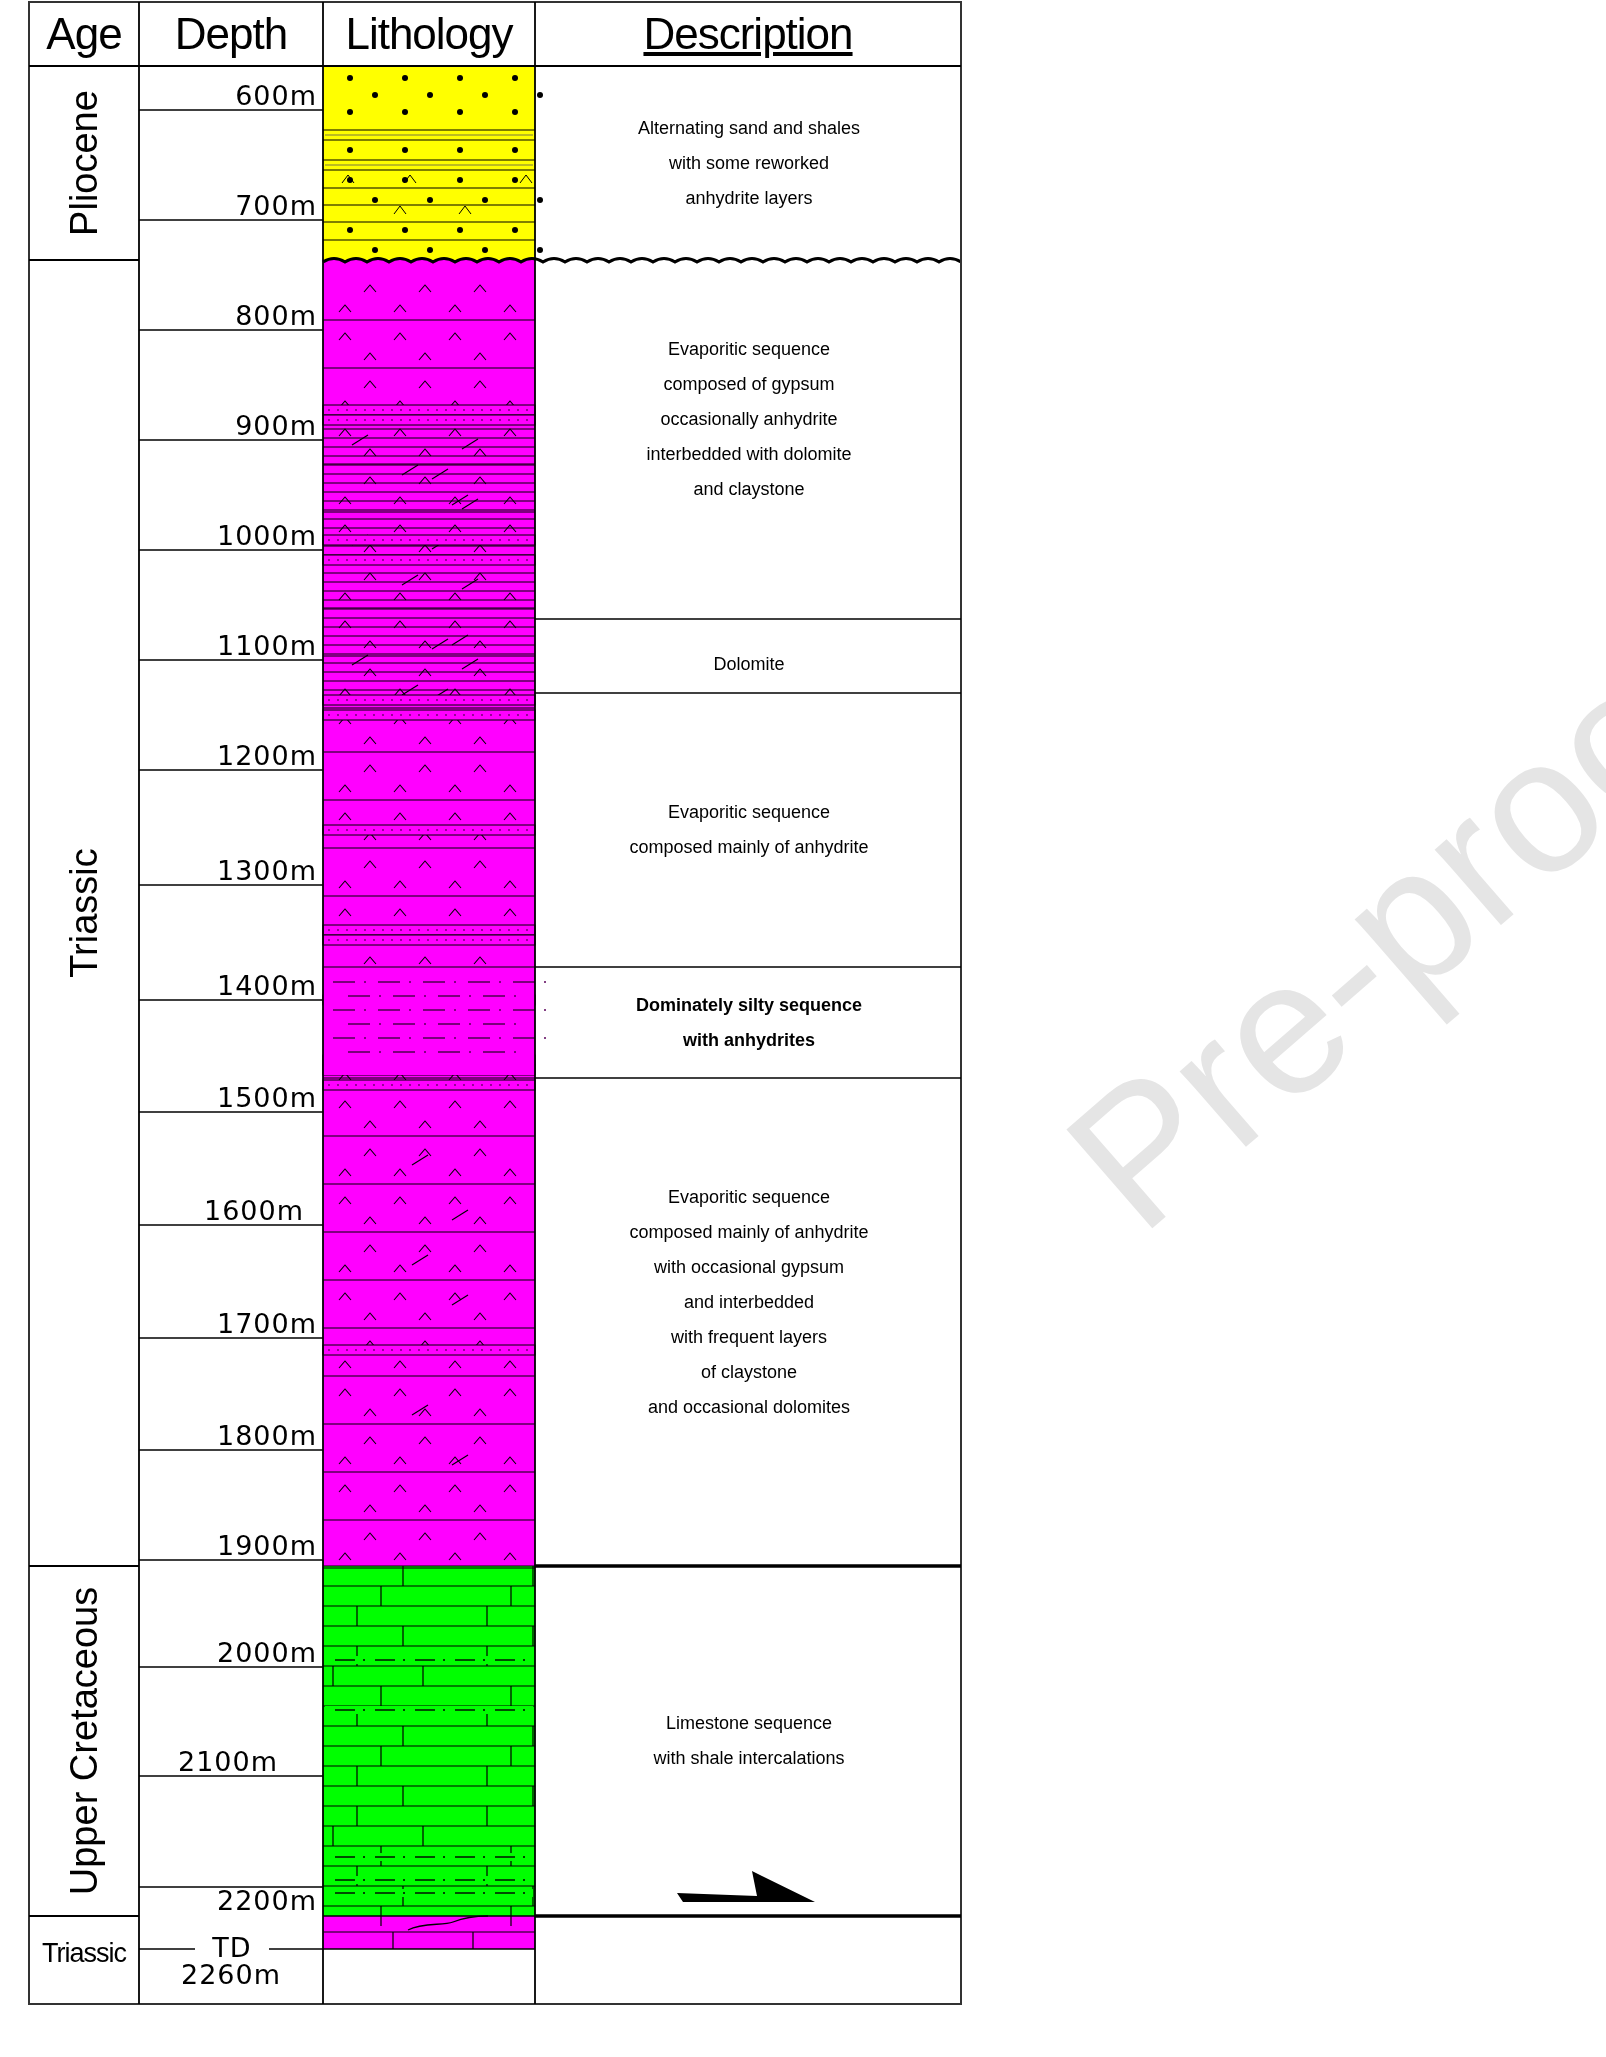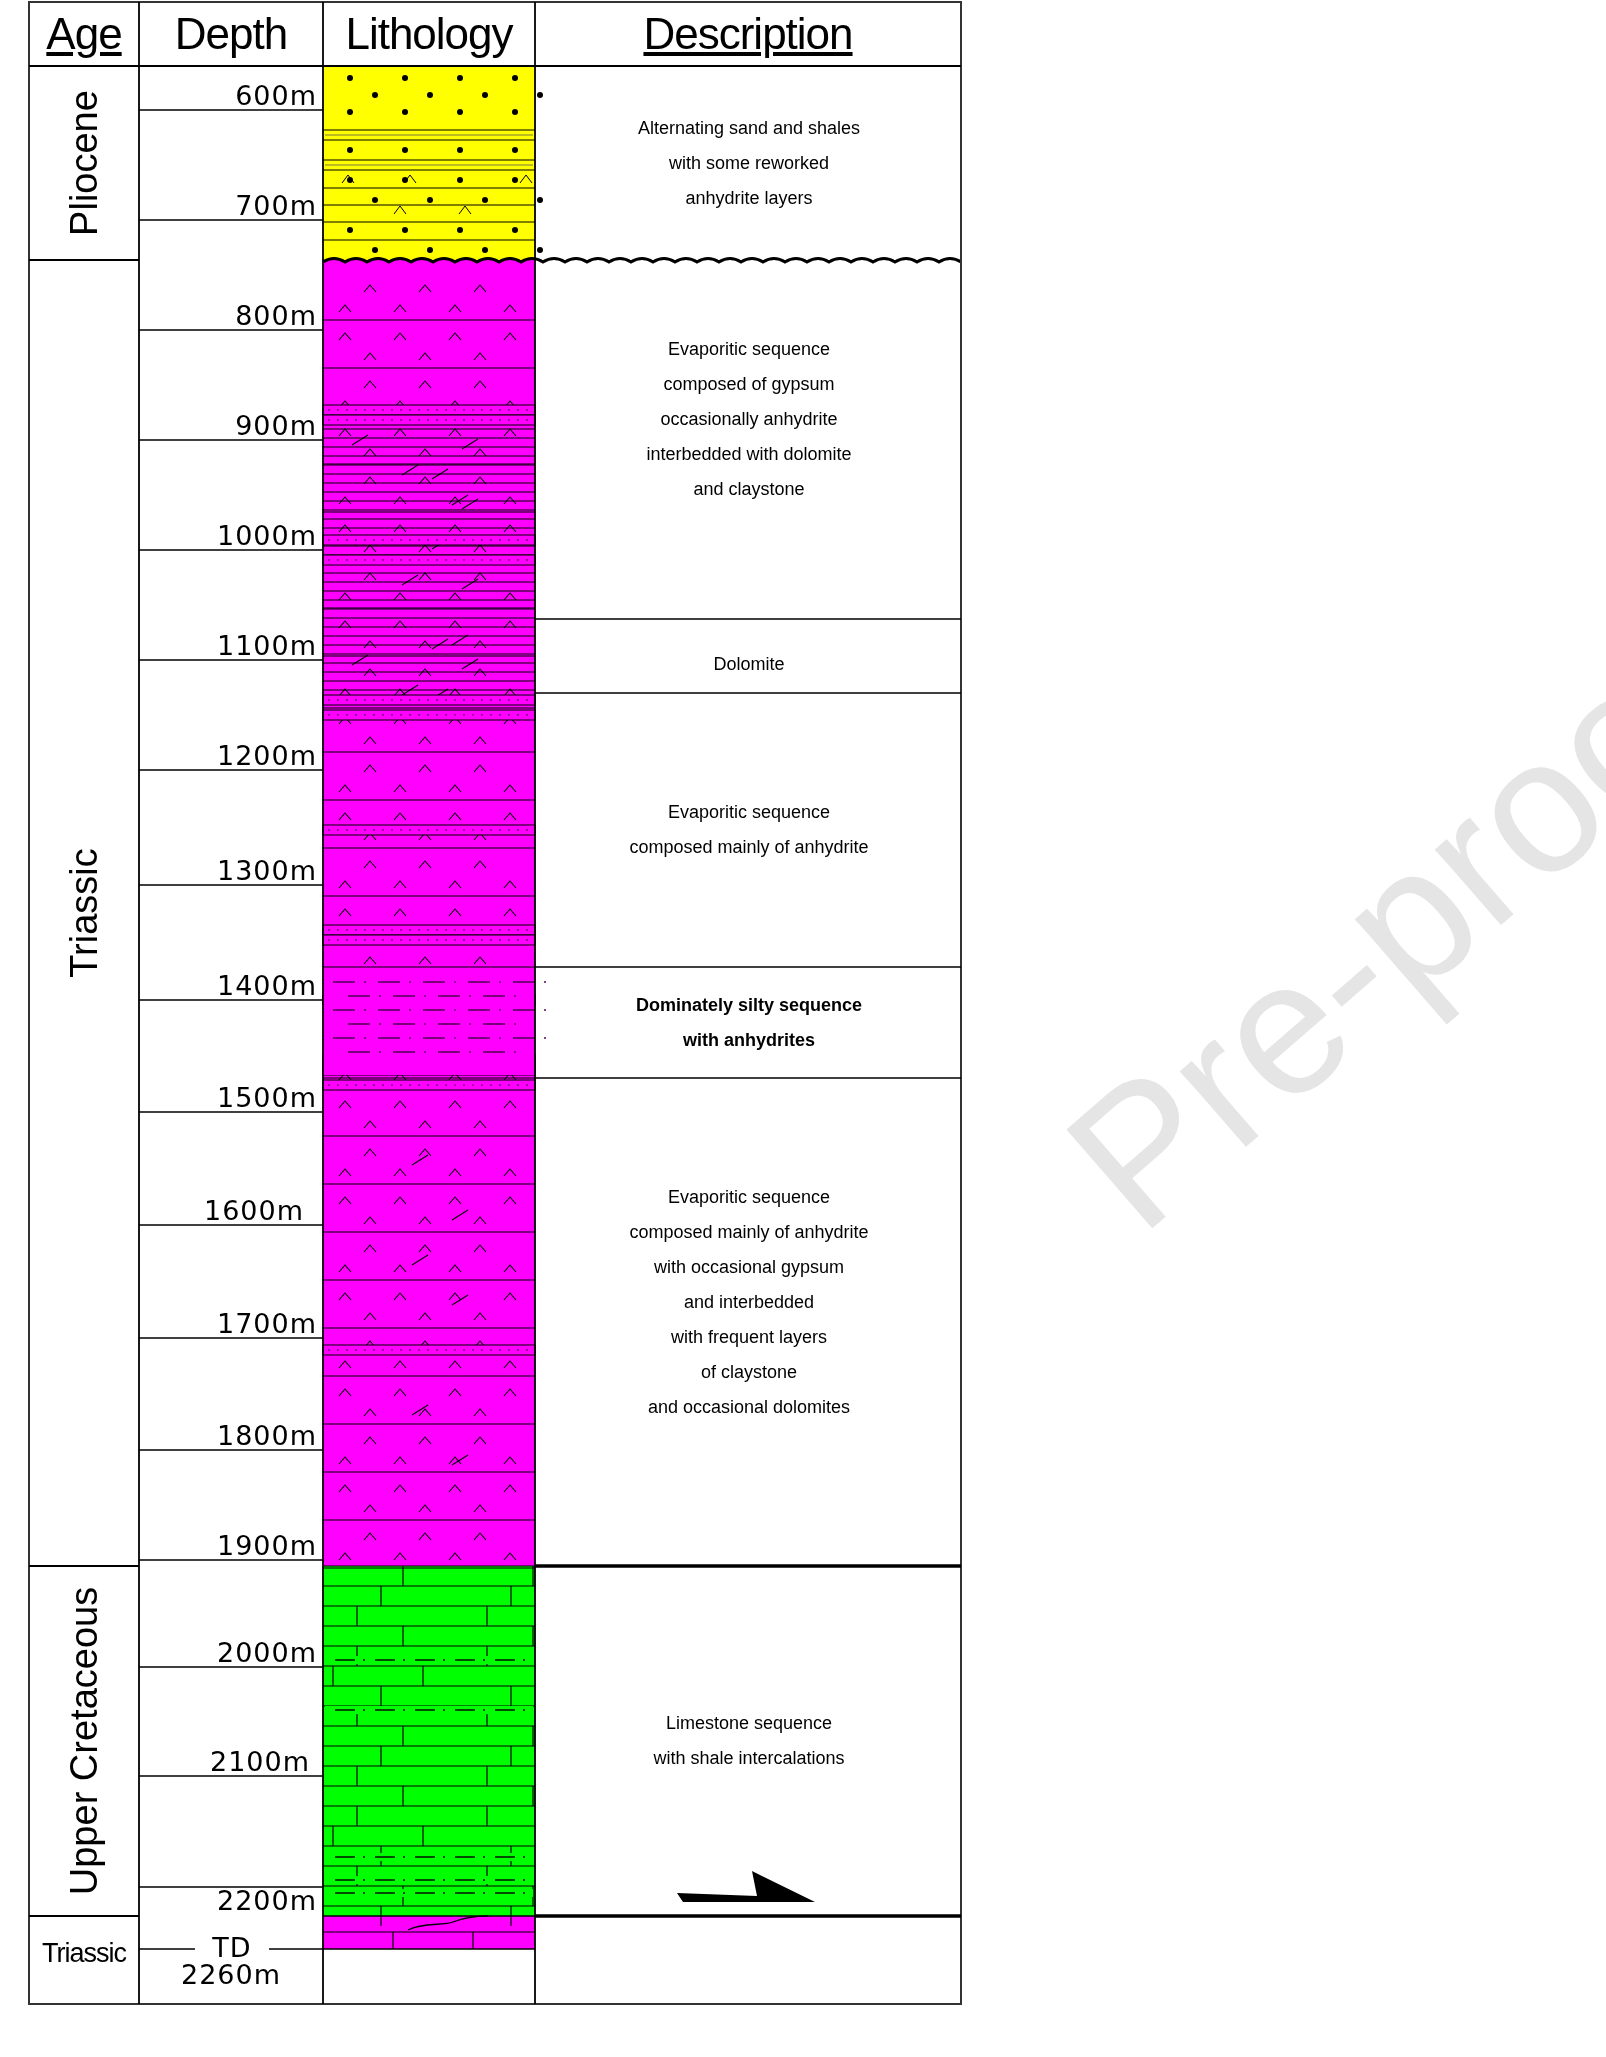--- a/index.html
+++ b/index.html
@@ -879,21 +879,21 @@
     <line x1="535" y1="693" x2="961" y2="693" stroke="#000" stroke-width="1.5"></line>
     <line x1="535" y1="967" x2="961" y2="967" stroke="#000" stroke-width="1.5"></line>
     <line x1="535" y1="1078" x2="961" y2="1078" stroke="#000" stroke-width="1.5"></line>
     <line x1="535" y1="1566" x2="961" y2="1566" stroke="#000" stroke-width="3.5"></line>
     <line x1="535" y1="1916" x2="961" y2="1916" stroke="#000" stroke-width="3.5"></line>
     <line x1="139" y1="1949" x2="195" y2="1949" stroke="#000" stroke-width="1.5"></line>
     <line x1="269" y1="1949" x2="323" y2="1949" stroke="#000" stroke-width="1.5"></line>
     <path d="M677,1893 L757,1896 L752,1871 L815,1902 L683,1902 Z" fill="#000"></path>
   </svg>
 
-<div class="hdr" style="left:29px;width:110px;text-decoration:underline;">Age</div>
+<div class="hdr" style="left:29px;width:110px;">Age</div>
 <div class="hdr" style="left:139px;width:184px;">Depth</div>
 <div class="hdr" style="left:323px;width:212px;">Lithology</div>
 <div class="hdr" style="left:535px;width:426px;text-decoration:underline;">Description</div>
 
 <div id="ages">
     <div class="age-label" style="width: 194px; height: 110px; left: -13px; top: 108px;">Pliocene</div>
     <div class="age-label" style="width: 1306px; height: 110px; left: -569px; top: 858px;">Triassic</div>
     <div class="age-label" style="width: 350px; height: 110px; left: -91px; top: 1686px;">Upper Cretaceous</div>
     <div class="abs" style="left: 29px; top: 1938px; width: 110px; text-align: center; font-size: 27px; letter-spacing: -1px;">Triassic</div>
   </div>
@@ -906,21 +906,21 @@
     <div class="depth-label" style="left: 139px; width: 178px; top: 630px;">1100m</div>
     <div class="depth-label" style="left: 139px; width: 178px; top: 740px;">1200m</div>
     <div class="depth-label" style="left: 139px; width: 178px; top: 855px;">1300m</div>
     <div class="depth-label" style="left: 139px; width: 178px; top: 970px;">1400m</div>
     <div class="depth-label" style="left: 139px; width: 178px; top: 1082px;">1500m</div>
     <div class="depth-label" style="left: 126px; width: 178px; top: 1195px;">1600m</div>
     <div class="depth-label" style="left: 139px; width: 178px; top: 1308px;">1700m</div>
     <div class="depth-label" style="left: 139px; width: 178px; top: 1420px;">1800m</div>
     <div class="depth-label" style="left: 139px; width: 178px; top: 1530px;">1900m</div>
     <div class="depth-label" style="left: 139px; width: 178px; top: 1637px;">2000m</div>
-    <div class="depth-label" style="left: 132px; width: 178px; top: 1746px;">2100m</div>
+    <div class="depth-label" style="left: 139px; width: 178px; top: 1746px; text-align: center;">2100m</div>
     <div class="depth-label" style="left: 139px; width: 178px; top: 1857px; margin-top: 28px;">2200m</div>
   </div>
 <div id="descs">
     <div class="desc" style="left: 537px; width: 424px; top: 66px; height: 194px;">Alternating sand and shales
 with some reworked
 anhydrite layers</div>
     <div class="desc" style="left: 537px; width: 424px; top: 270px; height: 299px;">Evaporitic sequence
 composed of gypsum
 occasionally anhydrite
 interbedded with dolomite

